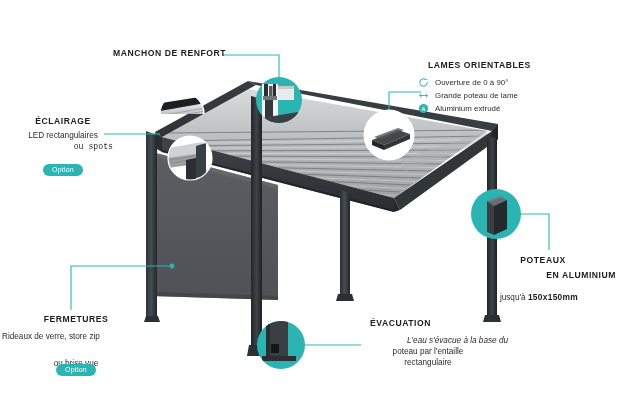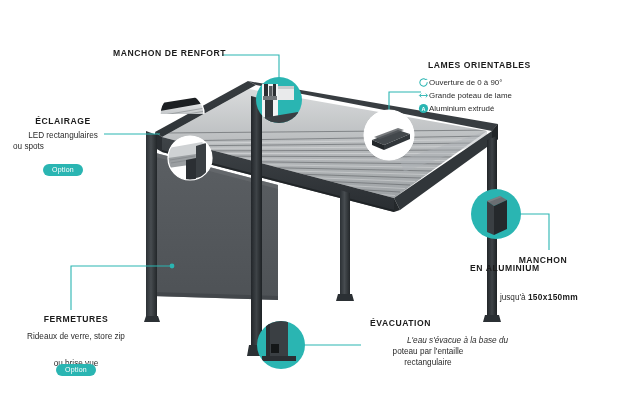--- a/index.html
+++ b/index.html
@@ -16,21 +16,21 @@
   .title{
     font-size:8.6px;font-weight:700;letter-spacing:0.55px;color:#1b1b1b;
     white-space:nowrap;
   }
   .sub{
     font-size:8.2px;color:#2b2b2b;line-height:11.5px;white-space:nowrap;
   }
   .subbold{font-size:8.4px;font-weight:700;color:#1b1b1b;letter-spacing:0.3px;white-space:nowrap;}
   .bullet{
     font-size:7.9px;color:#2b2b2b;white-space:nowrap;
-    display:flex;align-items:center;height:13px;
+    display:flex;align-items:center;gap:6px;height:13px;
   }
   .badge{
     display:inline-block;background:#2ab5b2;color:#ffffff;
     font-size:7px;border-radius:9px;padding:2.5px 9px 3px 9px;
     letter-spacing:0.2px;line-height:1;
   }
   .ico{width:11px;height:11px;flex:0 0 11px;display:block;}
 </style>
 </head>
 <body>
@@ -293,36 +293,36 @@
   <div class="txt bullet" style="left:418px;top:102px;">
     <svg class="ico" viewBox="0 0 24 24">
       <circle cx="12" cy="12" r="10" fill="#2ab5b2"></circle>
       <text x="12" y="16.5" font-family="Liberation Sans, sans-serif" font-size="12" font-weight="700" fill="#ffffff" text-anchor="middle">A</text>
     </svg>
     <span>Aluminium extrudé</span>
   </div>
 
   <div class="txt title" style="left:22px;top:116px;width:82px;text-align:center;">ÉCLAIRAGE</div>
   <div class="txt sub" style="left:13px;top:130px;width:100px;text-align:center;">LED rectangulaires</div>
-  <div class="txt sub" style="left:13px;top:141px;width:100px;text-align:left;">ou spots</div>
+  <div class="txt sub" style="left:13px;top:141px;width:100px;text-align:right;font-family:Liberation Mono, monospace;">ou spots</div>
   <div class="txt" style="left:13px;top:158px;width:100px;text-align:center;">
     <span class="badge">Option</span>
   </div>
 
   <div class="txt title" style="left:8px;top:314px;width:136px;text-align:center;">FERMETURES</div>
-  <div class="txt sub" style="left:2px;top:331px;width:148px;text-align:center;">Rideaux de verre, store zip</div>
+  <div class="txt sub" style="left:2px;top:331px;width:148px;text-align:left;">Rideaux de verre, store zip</div>
   <div class="txt sub" style="left:2px;top:342px;width:148px;text-align:center;margin-top:16px;">ou brise vue</div>
   <div class="txt" style="left:2px;top:358px;width:148px;text-align:center;">
     <span class="badge">Option</span>
   </div>
 
   <div class="txt title" style="left:370px;top:318px;">ÉVACUATION</div>
   <div class="txt sub" style="left:348px;top:335px;width:160px;text-align:right;font-style:italic;">L'eau s'évacue à la base du</div>
   <div class="txt sub" style="left:348px;top:346px;width:160px;text-align:center;">poteau par l'entaille</div>
   <div class="txt sub" style="left:348px;top:357px;width:160px;text-align:center;">rectangulaire</div>
 
-  <div class="txt title" style="left:470px;top:255px;width:146px;text-align:center;">MANCHON</div>
-  <div class="txt title" style="left:470px;top:263px;width:146px;text-align:left;">EN ALUMINIUM</div>
+  <div class="txt title" style="left:470px;top:255px;width:146px;text-align:center;">POTEAUX</div>
+  <div class="txt title" style="left:470px;top:270px;width:146px;text-align:right;">EN ALUMINIUM</div>
   <div class="txt" style="left:466px;top:286px;width:146px;text-align:center;">
     <span class="sub" style="position:static;">jusqu'à </span><span class="subbold" style="position:static;">150x150mm</span>
   </div>
 
 </div>
 
 </body></html>

